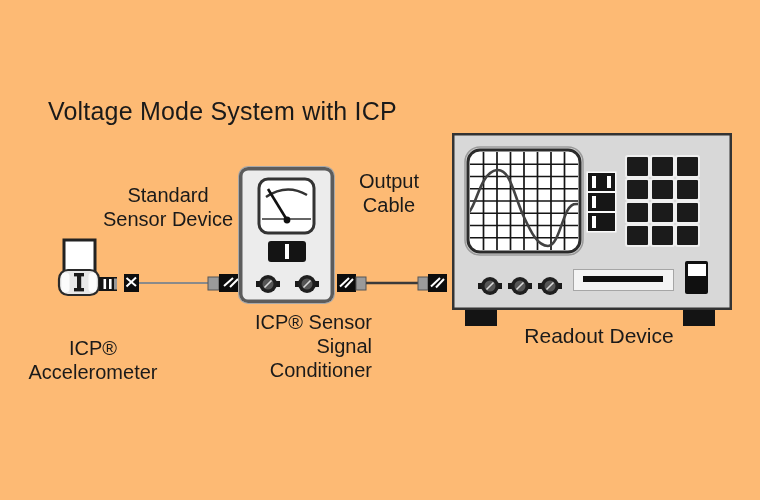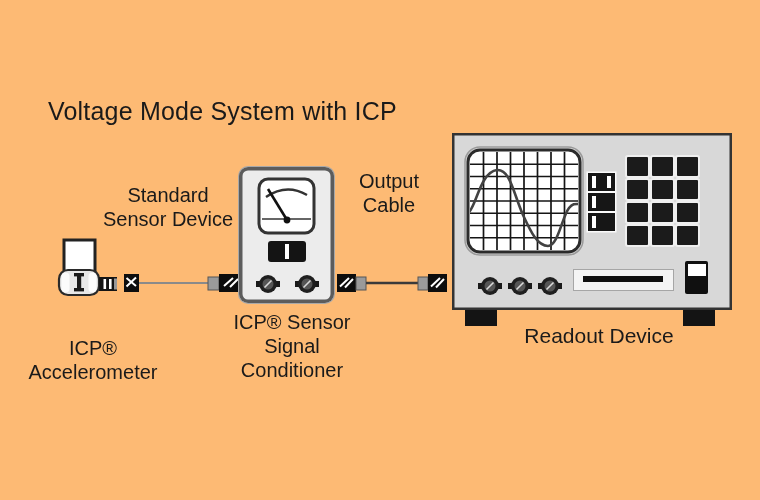--- a/index.html
+++ b/index.html
@@ -7,21 +7,21 @@
     position:relative;width:760px;height:500px;background:#fdba74;
     font-family:"Liberation Sans", sans-serif;color:#1a1a1a;overflow:hidden;
   }
   .abs{position:absolute;}
   
   .title{left:48px;top:97px;font-size:25px;letter-spacing:.2px;white-space:nowrap;}
   .lbl{font-size:20px;line-height:24px;text-align:center;white-space:pre-line;}
   .lbl-sensor-cable{left:88px;top:183px;width:160px;}
   .lbl-output-cable{left:329px;top:169px;width:120px;}
   .lbl-accel{left:13px;top:310px;width:160px;margin-top:26px;}
-  .lbl-cond{left:212px;top:310px;width:160px;}
+  .lbl-cond{left:212px;top:310px;width:160px;text-align:right;}
   .lbl-readout{left:509px;top:324px;width:180px;font-size:21px;}
   
   .conditioner{
     left:239px;top:167px;width:95px;height:136px;background:#ececec;border-radius:9px;
     box-shadow:inset 0 0 0 3.5px #5c5c5c, 0 0 0 1px #a8a8a8;
   }
   .cond-switch{left:29px;top:74px;width:38px;height:21px;background:#141414;border-radius:3px;}
   .cond-switch .bar{position:absolute;left:16.5px;top:3px;width:4.5px;height:15px;background:#fff;}
   
   .readout{

